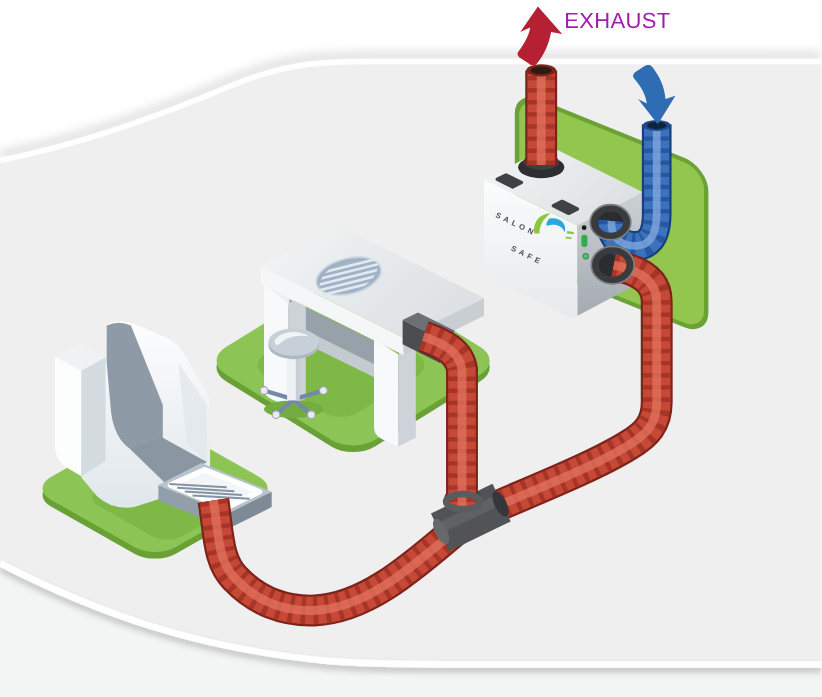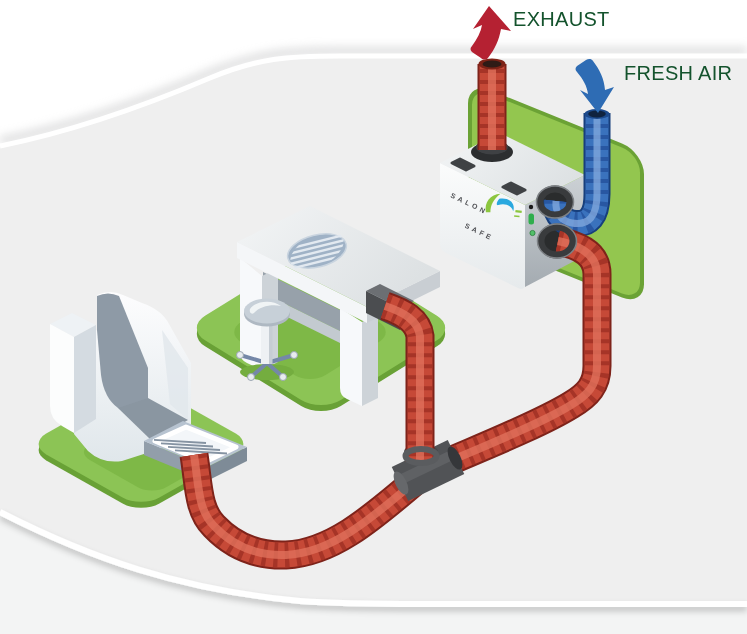--- a/index.html
+++ b/index.html
@@ -1,19 +1,19 @@
 <!DOCTYPE html>
 <html><head>
 <meta charset="utf-8">
 <style>
   html,body{margin:0;padding:0;background:#fff;}
   .stage{position:relative;width:747px;height:634px;overflow:hidden;
          font-family:"Liberation Sans",sans-serif;background:#fff;}
   .stage svg{position:absolute;left:0;top:0;}
-  .lbl{position:absolute;color:#14532d;font-size:20px;line-height:23px;
+  .lbl{position:absolute;color:#a21caf;font-size:20px;line-height:23px;
        letter-spacing:.3px;white-space:nowrap;}
 </style>
 </head>
 <body>
 
 <div class="stage">
 <svg width="747" height="634" viewBox="0 0 747 634">
   <defs>
     <linearGradient id="gShell" x1="0" y1="0" x2="0" y2="1">
       <stop offset="0" stop-color="#fdfdfe"></stop>
@@ -235,15 +235,14 @@
   <g>
     <path d="M489,6 L511,31 L501,29 C499,40 495,49 488,58 C486,60 483,60 481,58 L472,52 C470,50 470,48 472,46 C477,39 481,32 482,25 L473,29 Z" fill="#b52132"></path>
     <path d="M598,113 L614,87 L605,90 C604,79 600,70 593,61 C591,58 588,59 586,60 L577,66 C575,68 575,70 577,72 C583,79 587,86 588,94 L580,90 Z" fill="#2e6cb4"></path>
   </g>
 </svg>
 
 <div class="lbl" style="left:513px;top:8px;">
   <div>EXHAUST</div>
 </div>
 <div class="lbl" style="left:624px;top:62px;">
-  <div>FRESH AIR</div>
 </div>
 </div>
 
 </body></html>

